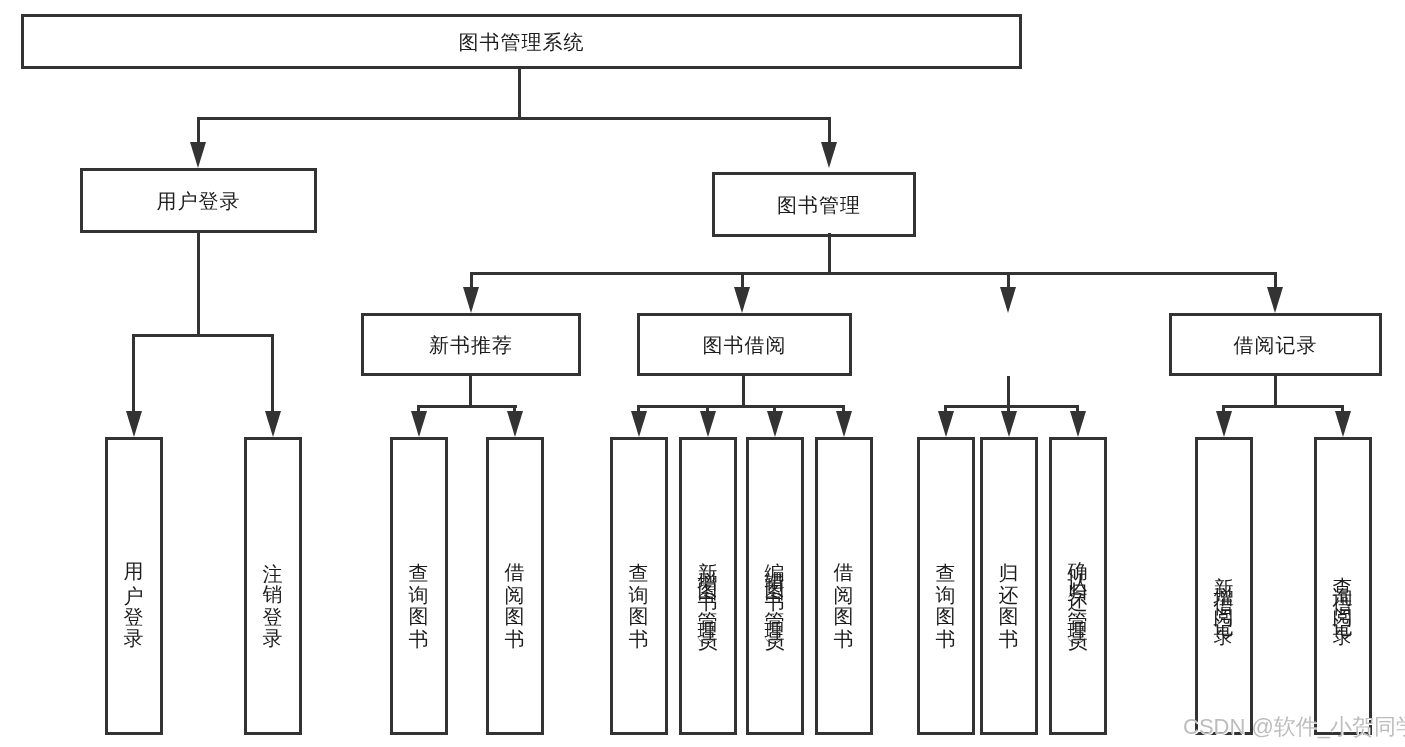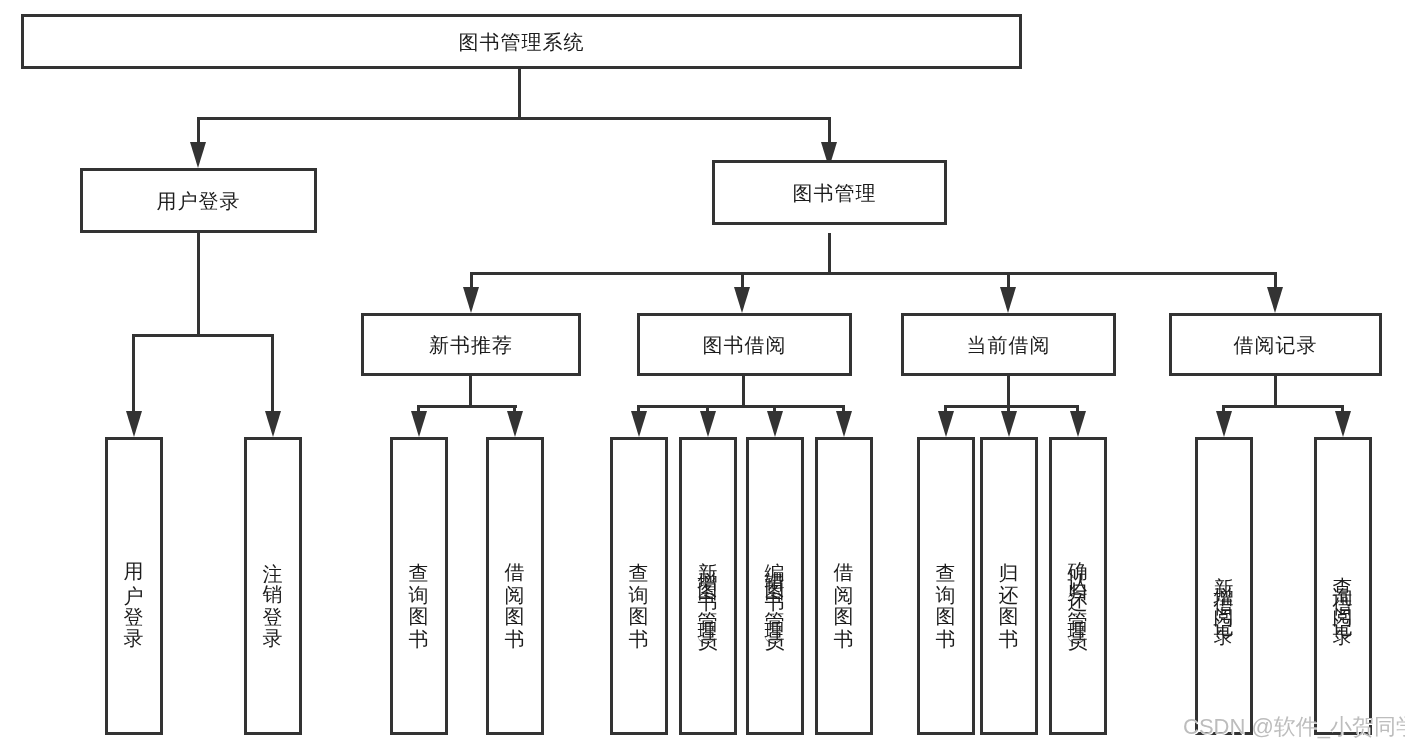--- a/index.html
+++ b/index.html
@@ -61,21 +61,21 @@
   <div class="box" style="left:21px; top:14px; width:1001px; height:55px;font-family:Liberation Serif, serif;">图书管理系统</div>
 
   <div class="line vline" style="left:518px; top:67px; height:52px;"></div>
   <div class="line hline" style="left:197px; top:117px; width:634px;"></div>
   <div class="line vline" style="left:197px; top:117px; height:32px;"></div>
   <div class="arrow" style="left:190px; top:142px;"></div>
   <div class="line vline" style="left:828px; top:117px; height:32px;"></div>
   <div class="arrow" style="left:821px; top:142px;"></div>
 
   <div class="box" style="left:80px; top:168px; width:237px; height:65px;">用户登录</div>
-  <div class="box" style="left:712px; top:160px; width:235px; height:65px;padding-left:10px;">图书管理</div>
+  <div class="box" style="left:712px; top:172px; width:204px; height:65px;padding-left:10px;">图书管理</div>
 
   <div class="line vline" style="left:197px; top:233px; height:104px;"></div>
   <div class="line hline" style="left:132px; top:334px; width:142px;"></div>
   <div class="line vline" style="left:132px; top:334px; height:83px;"></div>
   <div class="arrow" style="left:126px; top:411px;"></div>
   <div class="line vline" style="left:271px; top:334px; height:83px;"></div>
   <div class="arrow" style="left:265px; top:411px;"></div>
 
   <div class="line vline" style="left:828px; top:233px; height:42px;"></div>
   <div class="line hline" style="left:470px; top:272px; width:807px;"></div>
@@ -83,21 +83,20 @@
   <div class="arrow" style="left:463px; top:287px;"></div>
   <div class="line vline" style="left:741px; top:272px; height:22px;"></div>
   <div class="arrow" style="left:734px; top:287px;"></div>
   <div class="line vline" style="left:1007px; top:272px; height:22px;"></div>
   <div class="arrow" style="left:1000px; top:287px;"></div>
   <div class="line vline" style="left:1274px; top:272px; height:22px;"></div>
   <div class="arrow" style="left:1267px; top:287px;"></div>
 
   <div class="box" style="left:361px; top:313px; width:220px; height:63px;">新书推荐</div>
   <div class="box" style="left:637px; top:313px; width:215px; height:63px;">图书借阅</div>
-  <div class="box" style="left:901px; top:313px; width:215px; height:63px;">当前借阅</div>
   <div class="box" style="left:1169px; top:313px; width:213px; height:63px;">借阅记录</div>
 
   <div class="line vline" style="left:469px; top:376px; height:32px;"></div>
   <div class="line hline" style="left:417px; top:405px; width:100px;"></div>
   <div class="line vline" style="left:417px; top:405px; height:14px;"></div>
   <div class="arrow" style="left:411px; top:411px;"></div>
   <div class="line vline" style="left:513px; top:405px; height:14px;"></div>
   <div class="arrow" style="left:507px; top:411px;"></div>
 
   <div class="line vline" style="left:742px; top:376px; height:32px;"></div>

